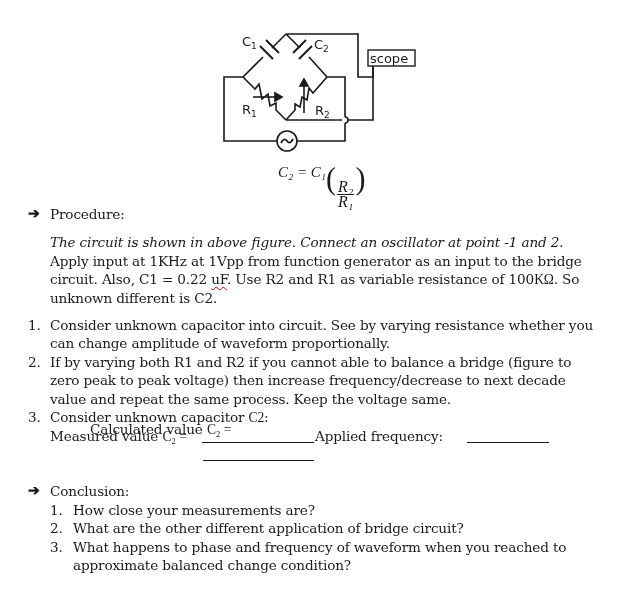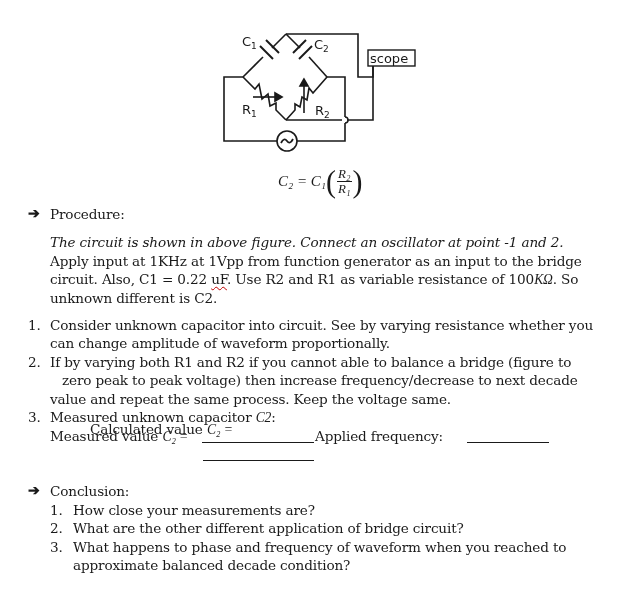--- a/index.html
+++ b/index.html
@@ -1,26 +1,26 @@
 <!DOCTYPE html>
 <html><head>
 <meta charset="utf-8">
 <style>
   html, body { margin:0; padding:0; background:#ffffff; }
   body { width:638px; height:595px; position:relative; overflow:hidden;
          font-family:"DejaVu Serif","Liberation Serif",serif; color:#1a1a1a; }
   .circuit { position:absolute; left:0; top:0; width:638px; height:215px; }
-  .formula { position:absolute; left:278px; top:164px; font-family:"Liberation Serif",serif; font-style:italic; font-size:15px; display:flex; align-items:center; }
+  .formula { position:absolute; left:278px; top:164px; font-family:"Liberation Serif",serif; font-style:italic; font-size:15px; display:flex; }
   .formula .paren { font-size:30px; font-style:normal; line-height:1; transform:scaleY(1.05); }
-  .frac { display:inline-flex; flex-direction:column; align-items:center; font-size:13px; line-height:14px; margin:3px 1px; }
+  .frac { display:inline-flex; flex-direction:column; align-items:center; font-size:16px; line-height:14px; margin:16px 1px; }
   .frac .num { border-bottom:1px solid #1a1a1a; padding:0 1px; }
   .txt { position:absolute; font-size:13.6px; line-height:18.6px; white-space:nowrap; letter-spacing:-0.15px; }
   .head { font-weight:normal; }
   .arrow { position:absolute; font-size:14px; font-weight:bold; }
-  .it { font-style:italic; font-family:"Liberation Serif",serif; }
+  .it { font-family:"Liberation Serif",serif; }
   .blank { display:inline-block; border-bottom:1px solid #1a1a1a; height:12px; vertical-align:baseline; }
   .squiggle { text-decoration:underline wavy #c00000; text-decoration-thickness:1px; text-underline-offset:2px;margin-top:28px; }
 </style>
 </head>
 <body>
 
 <svg class="circuit" viewBox="0 0 638 215" xmlns="http://www.w3.org/2000/svg">
   <g stroke="#1a1a1a" stroke-width="1.6" fill="none" stroke-linejoin="miter">
 
     <polyline points="286,34 358,34 358,77 373,77 373,66"></polyline>
@@ -89,25 +89,25 @@
   <div class="txt" style="left:50px;top:289px;">unknown different is C2.</div>
 </div>
 
 <div>
   <div class="txt" style="left:28px;top:316px;">1.</div>
   <div class="txt" style="left:50px;top:316px;">Consider unknown capacitor into circuit. See by varying resistance whether you</div>
   <div class="txt" style="left:50px;top:334px;">can change amplitude of waveform proportionally.</div>
 
   <div class="txt" style="left:28px;top:353px;">2.</div>
   <div class="txt" style="left:50px;top:353px;">If by varying both R1 and R2 if you cannot able to balance a bridge (figure to</div>
-  <div class="txt" style="left:50px;top:371px;margin-left:12px;">zero peak to peak voltage) then increase frequency/decrease to next decade</div>
+  <div class="txt" style="left:50px;top:371px;">zero peak to peak voltage) then increase frequency/decrease to next decade</div>
   <div class="txt" style="left:50px;top:390px;">value and repeat the same process. Keep the voltage same.</div>
 
   <div class="txt" style="left:28px;top:408px;">3.</div>
-  <div class="txt" style="left:50px;top:408px;"><span>Measured unknown capacitor </span><span class="it">C2</span><span>:</span></div>
+  <div class="txt" style="left:50px;top:408px;"><span>Consider unknown capacitor </span><span class="it">C2</span><span>:</span></div>
 
   <div class="txt" style="left:50px;top:427px;">
     <span>Measured value </span><span class="it">C₂ =</span>
   </div>
   <span class="blank" style="position:absolute;left:202px;top:430px;width:112px;"></span>
   <div class="txt" style="left:315px;top:427px;">Applied frequency:</div>
   <span class="blank" style="position:absolute;left:467px;top:430px;width:82px;"></span>
 
   <div class="txt" style="left:50px;top:420px;margin-left:40px;">
     <span>Calculated value </span><span class="it">C₂ =</span>
@@ -120,14 +120,14 @@
 
 <div>
   <div class="txt" style="left:50px;top:501px;">1.</div>
   <div class="txt" style="left:73px;top:501px;">How close your measurements are?</div>
 
   <div class="txt" style="left:50px;top:519px;">2.</div>
   <div class="txt" style="left:73px;top:519px;">What are the other different application of bridge circuit?</div>
 
   <div class="txt" style="left:50px;top:538px;">3.</div>
   <div class="txt" style="left:73px;top:538px;">What happens to phase and frequency of waveform when you reached to</div>
-  <div class="txt" style="left:73px;top:556px;">approximate balanced decade condition?</div>
+  <div class="txt" style="left:73px;top:556px;">approximate balanced change condition?</div>
 </div>
 
 </body></html>

